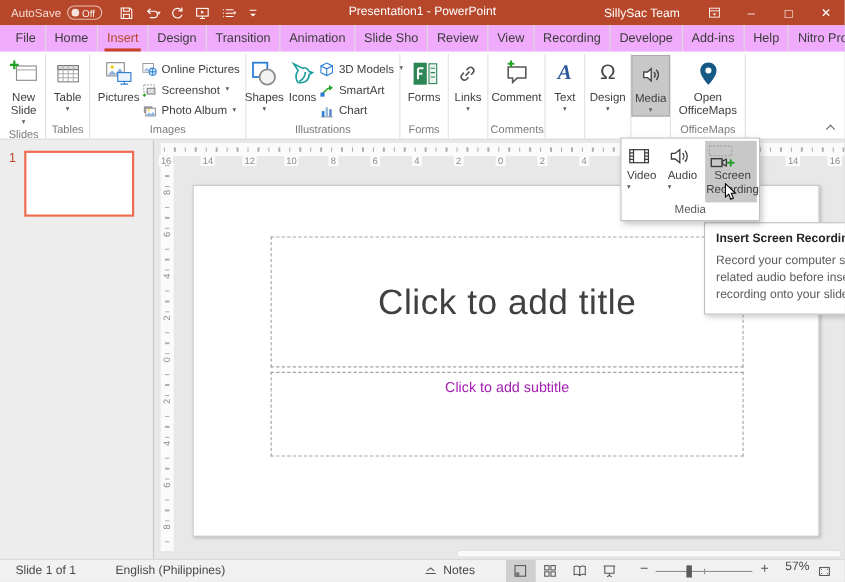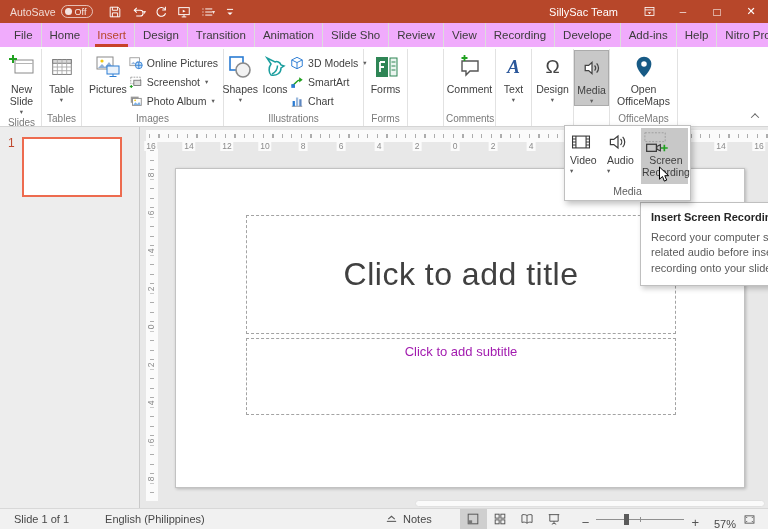--- a/index.html
+++ b/index.html
@@ -98,21 +98,21 @@
   
   .statusbar { position:absolute; left:0; top:508px; width:768px; height:21px; background:#F1F1F1; border-top:1px solid #D8D8D8; display:flex; align-items:center; font-size:11px; color:#484848; }
   .sb-left { display:flex; align-items:center; gap:36px; margin-left:14px; }
   .sb-right { margin-left:auto; display:flex; align-items:center; margin-right:6px; }
   .notes-btn { display:flex; align-items:center; gap:5px; padding:0 10px; height:21px; }
   .notes-btn svg { width:13px; height:13px; }
   .viewbtns { display:flex; align-items:center; margin-left:18px; }
   .vbtn { width:27px; height:21px; display:flex; align-items:center; justify-content:center; }
   .vbtn.active { background:#CFCFCF; }
   .vbtn svg { width:14px; height:14px; }
-  .zoomctl { display:flex; align-items:flex-end; margin-left:14px; gap:7px; }
+  .zoomctl { display:flex; align-items:flex-start; margin-left:14px; gap:7px; }
   .zminus::after { content:"−"; font-size:13px; color:#555; }
   .zplus::after { content:"+"; font-size:13px; color:#555; }
   .ztrack { position:relative; width:88px; height:21px; }
   .ztrack::before { content:""; position:absolute; left:0; right:0; top:10px; height:1px; background:#909090; }
   .ztrack::after { content:""; position:absolute; left:50%; top:8px; width:1px; height:5px; background:#909090; }
   .zthumb { position:absolute; left:28px; top:5px; width:5px; height:11px; background:#5A5A5A; }
   .zpct { width:30px; text-align:right; }
   .fitbtn { width:26px; height:21px; display:flex; align-items:center; justify-content:center; }
   .fitbtn svg { width:13px; height:13px; }
 </style>
@@ -163,20 +163,21 @@
           </svg>
           <span class="qcaret">▾</span>
         </span>
       <span class="qbtn">
           <svg viewBox="0 0 16 16">
             <path d="M4.5 5h7" stroke="#fff" stroke-width="1.1"></path>
             <path d="M5 8.5l3 3 3-3z" fill="#fff"></path>
           </svg>
         </span>
     </div>
+    <div class="tb-title">Presentation1 - PowerPoint</div>
     <div class="tb-right">
       <span class="tb-account">SillySac Team</span>
       <span class="winbtn">
           <svg viewBox="0 0 16 16">
             <rect x="2.5" y="3" width="11" height="10" fill="none" stroke="#fff" stroke-width="1"></rect>
             <path d="M2.5 6h11" stroke="#fff" stroke-width="1"></path>
             <path d="M8 11.3 5.9 9h4.2z" fill="#fff"></path>
           </svg>
         </span>
       <span class="winbtn wb-min"></span>
@@ -353,20 +354,33 @@
                 <path d="M18.5 8h4M18.5 12h4M18.5 16h4" stroke="#2E8555"></path>
               </svg>
             </span>
           <span class="blabel">Forms</span>
         </div>
       </div>
       <div class="glabel">Forms</div>
     </div>
 
     <div class="rgroup g-links">
+      <div class="gbody">
+        <div class="bb">
+          <span class="bicon">
+              <svg viewBox="0 0 26 26" width="24" height="24" fill="none" stroke="#555" stroke-width="1.6">
+                <path d="M11 15l4-4"></path>
+                <path d="M9.5 12 7.5 14a3.2 3.2 0 0 0 4.5 4.5l2-2"></path>
+                <path d="M16.5 14l2-2A3.2 3.2 0 0 0 14 7.5l-2 2"></path>
+              </svg>
+            </span>
+          <span class="blabel">Links</span>
+          <span class="caret">▾</span>
+        </div>
+      </div>
       <div class="glabel"></div>
     </div>
 
     <div class="rgroup g-comments">
       <div class="gbody">
         <div class="bb">
           <span class="bicon">
               <svg viewBox="0 0 26 26" width="26" height="26">
                 <path d="M5 7h16v10h-8l-4 4v-4H5z" fill="none" stroke="#555" stroke-width="1.4"></path>
                 <path d="M7.5 1v6M4.5 4h6" stroke="#21A121" stroke-width="1.8"></path>

